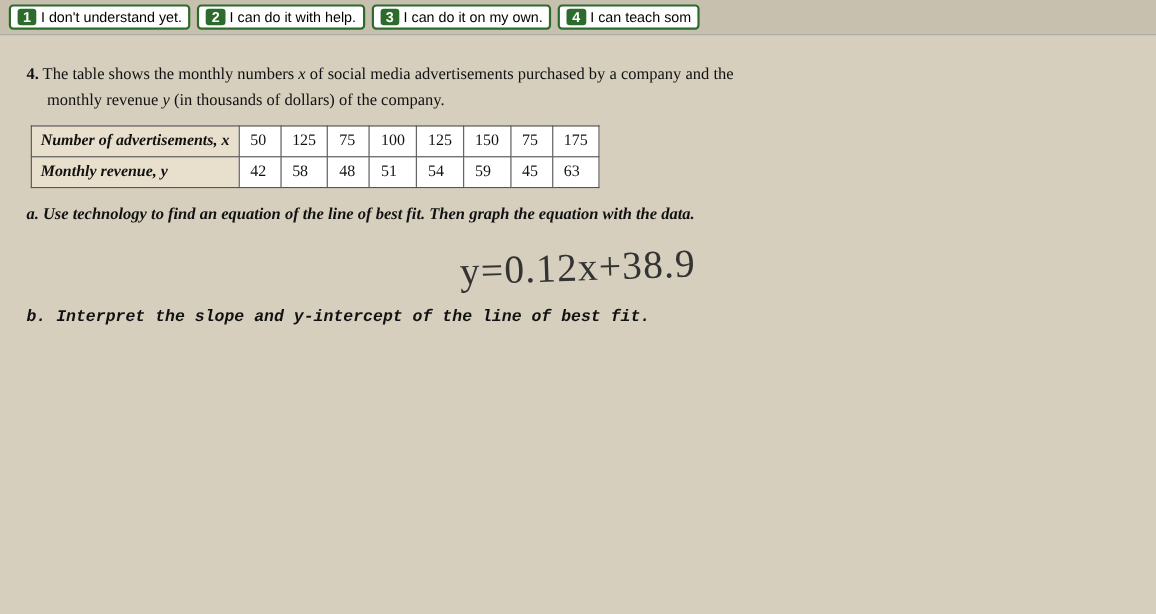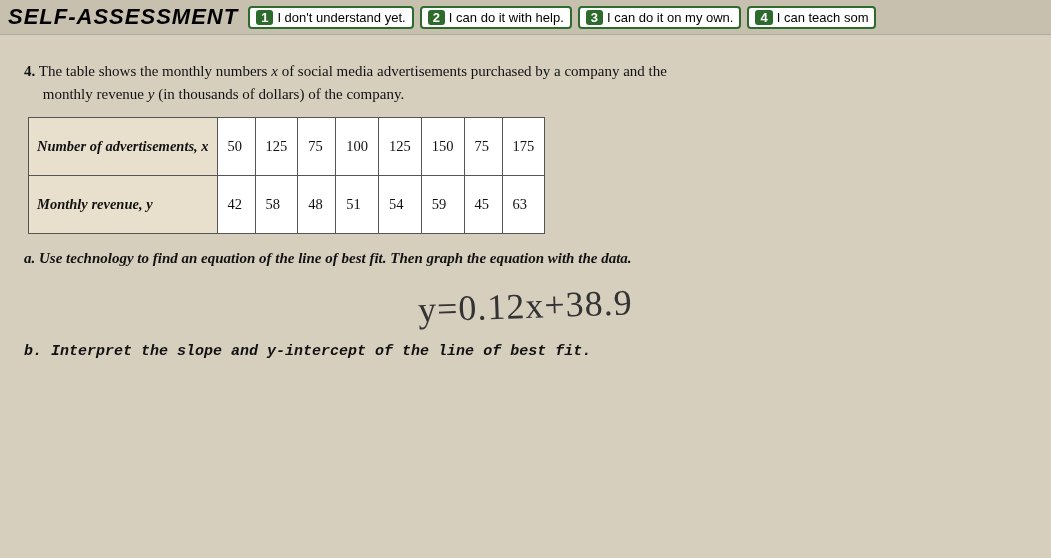--- a/index.html
+++ b/index.html
@@ -96,21 +96,21 @@
       background: #fff;
       min-width: 38px;
     }
 
     .data-table td.row-label {
       text-align: left;
       font-weight: bold;
       font-style: italic;
       background: #e8e0cc;
       min-width: 130px;
-      padding: 20px 8px;
+      padding: 5px 8px;
     }
 
     .part-label {
       font-size: 15px;
       color: #111;
       margin-bottom: 6px;
       margin-top: 4px;
     }
 
     .part-label span {
@@ -145,21 +145,20 @@
       font-weight: bold;
       font-style: italic;
     }
   </style>
 </head>
 <body>
 
 <div class="page">
 
   <div class="header">
-    <span class="header-title">SELF-ASSESSMENT</span>
     <span class="badge">
       <span class="badge-num">1</span>
       <span>I don't understand yet.</span>
     </span>
     <span class="badge">
       <span class="badge-num">2</span>
       <span>I can do it with help.</span>
     </span>
     <span class="badge">
       <span class="badge-num">3</span>

